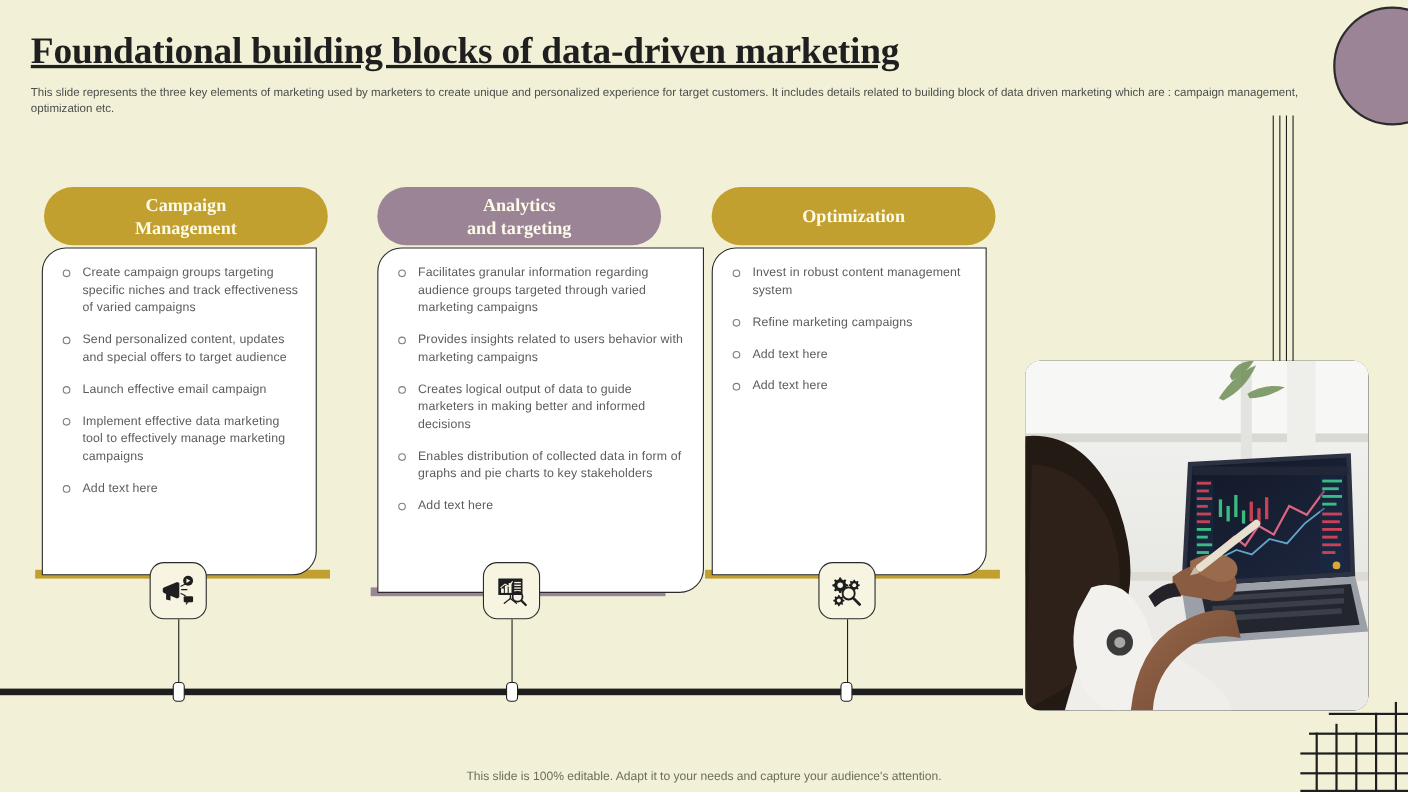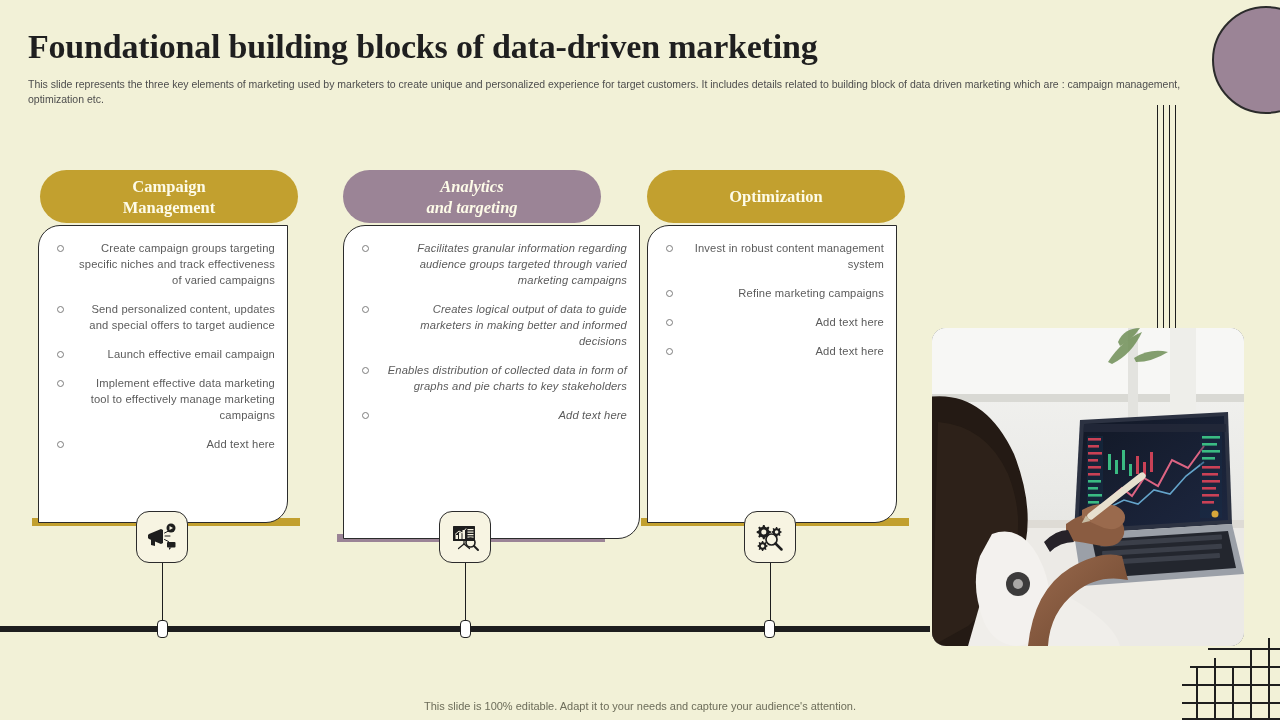--- a/index.html
+++ b/index.html
@@ -45,20 +45,21 @@
   
   .title {
     position: absolute;
     left: 28px; top: 28px;
     width: 1100px;
     font-family: "Liberation Serif", serif;
     font-size: 34px;
     font-weight: 700;
     color: #1f1f1f;
     letter-spacing: -0.2px;
+    text-decoration: underline;
   }
   .subtitle {
     position: absolute;
     left: 28px; top: 77px;
     width: 1195px;
     font-size: 10.5px;
     line-height: 15px;
     color: #4d4d4d;
   }
 
@@ -67,21 +68,21 @@
     position: absolute;
     left: 0; top: 170px;
     width: 930px;
   }
   .col {
     position: absolute;
     top: 0;
     width: 258px;
   }
   .col.c0 { left: 38px;  width: 258px; }
-  .col.c1 { left: 343px; width: 258px; font-style: italic; }
+  .col.c1 { left: 343px; width: 258px; }
   .col.c2 { left: 647px; width: 258px; }
 
   .pill {
     position: relative;
     z-index: 3;
     height: 53px;
     border-radius: 27px;
     display: flex;
     align-items: center;
     justify-content: center;
@@ -111,21 +112,21 @@
   .card {
     position: absolute;
     background: #ffffff;
     border: 1.2px solid #2b2b2b;
     border-top-left-radius: 22px;
     border-bottom-right-radius: 22px;
     z-index: 2;
     padding: 14px 12px 10px 12px;
   }
 
-  ul.bullets { list-style: none; text-align: right; }
+  ul.bullets { list-style: none; }
   ul.bullets li {
     position: relative;
     padding-left: 24px;
     margin-bottom: 13px;
     font-size: 11.2px;
     line-height: 16px;
     color: #5b5b5b;
     letter-spacing: 0.15px;
   }
   ul.bullets li:before {
@@ -270,20 +271,21 @@
       <div class="pill purple c1">
         <span>
           <span>Analytics</span><br>
           <span>and targeting</span>
         </span>
       </div>
       <div class="accentbar purple" style="left:-6px; top:364px; width:268px;"></div>
       <div class="card" style="left:0px; top:55px; width:297px; height:314px;">
         <ul class="bullets">
           <li>Facilitates granular information regarding audience groups targeted through varied marketing campaigns</li>
+          <li>Provides insights related to users behavior with marketing campaigns</li>
           <li>Creates logical output of data to guide marketers in making better and informed decisions</li>
           <li>Enables distribution of collected data in form of graphs and pie charts to key stakeholders</li>
           <li>Add text here</li>
         </ul>
       </div>
       <div class="badge" style="left:96px; top:341px;">
         <span>
           <svg viewBox="0 0 64 64">
             <rect x="8" y="10" width="44" height="30" rx="1" fill="#1e1e1e"></rect>
             <g fill="#f7f4e2">

